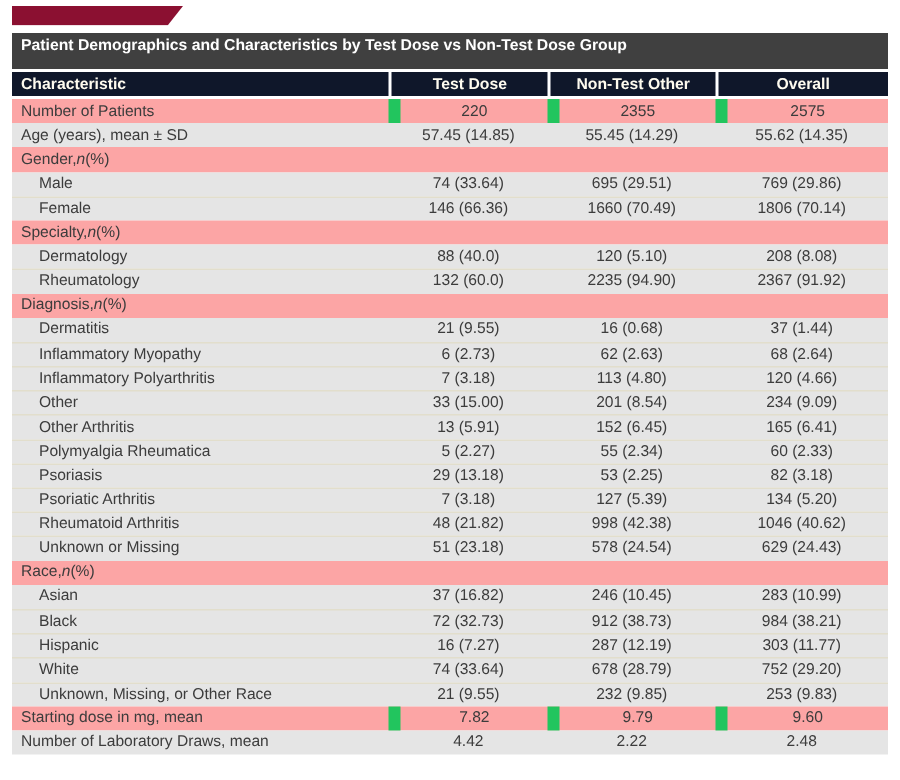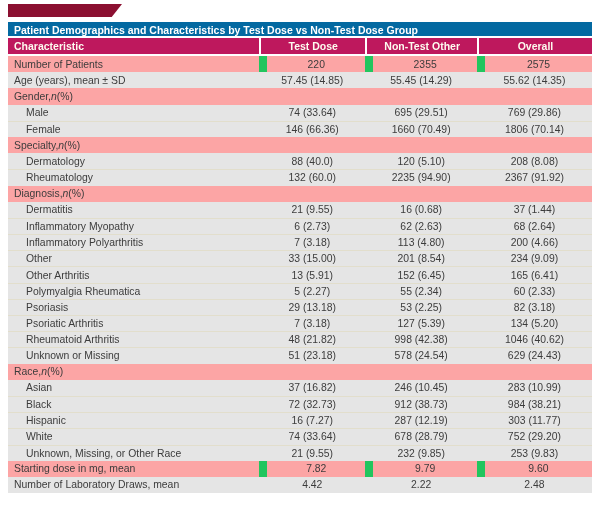--- a/index.html
+++ b/index.html
@@ -13,27 +13,27 @@
   
   .table-tag{
     position:absolute;left:8px;top:4px;width:114px;height:13px;
     background:#8B1031;
     clip-path:polygon(0 0,100% 0,91% 100%,0 100%);
   }
 
   .tbl{position:absolute;left:8px;top:22px;width:584px;}
 
   .title-bar{
-    height:14px;background:#0369a1;color:#ffffff;
+    height:24px;background:#404040;color:#ffffff;
     font-size:10.5px;font-weight:bold;line-height:17px;
     padding-left:6px;box-sizing:border-box;
     margin-bottom:2px;white-space:nowrap;
   }
 
-  .header-row{display:flex;height:16px;background:#be185d;margin-bottom:2px;}
+  .header-row{display:flex;height:16px;background:#0f172a;margin-bottom:2px;}
   .hcell{
     color:#FEFBEF;font-size:10.5px;font-weight:bold;line-height:16px;
     box-sizing:border-box;overflow:hidden;white-space:nowrap;
   }
   .c0{width:43%;}
   .c1{width:18.2%;text-align:center;}
   .c2{width:19.1%;text-align:center;}
   .c3{width:19.7%;text-align:center;}
   .hcell.c0{padding-left:6px;}
   .hcell.c1,.hcell.c2,.hcell.c3{border-left:2px solid #ffffff;}
@@ -137,21 +137,21 @@
         <div class="row white sep">
           <div class="cell c0 indent">Inflammatory Myopathy</div>
           <div class="cell c1">6 (2.73)</div>
           <div class="cell c2">62 (2.63)</div>
           <div class="cell c3">68 (2.64)</div>
         </div>
         <div class="row white sep">
           <div class="cell c0 indent">Inflammatory Polyarthritis</div>
           <div class="cell c1">7 (3.18)</div>
           <div class="cell c2">113 (4.80)</div>
-          <div class="cell c3">200 (4.66)</div>
+          <div class="cell c3">120 (4.66)</div>
         </div>
         <div class="row white sep">
           <div class="cell c0 indent">Other</div>
           <div class="cell c1">33 (15.00)</div>
           <div class="cell c2">201 (8.54)</div>
           <div class="cell c3">234 (9.09)</div>
         </div>
         <div class="row white sep">
           <div class="cell c0 indent">Other Arthritis</div>
           <div class="cell c1">13 (5.91)</div>

